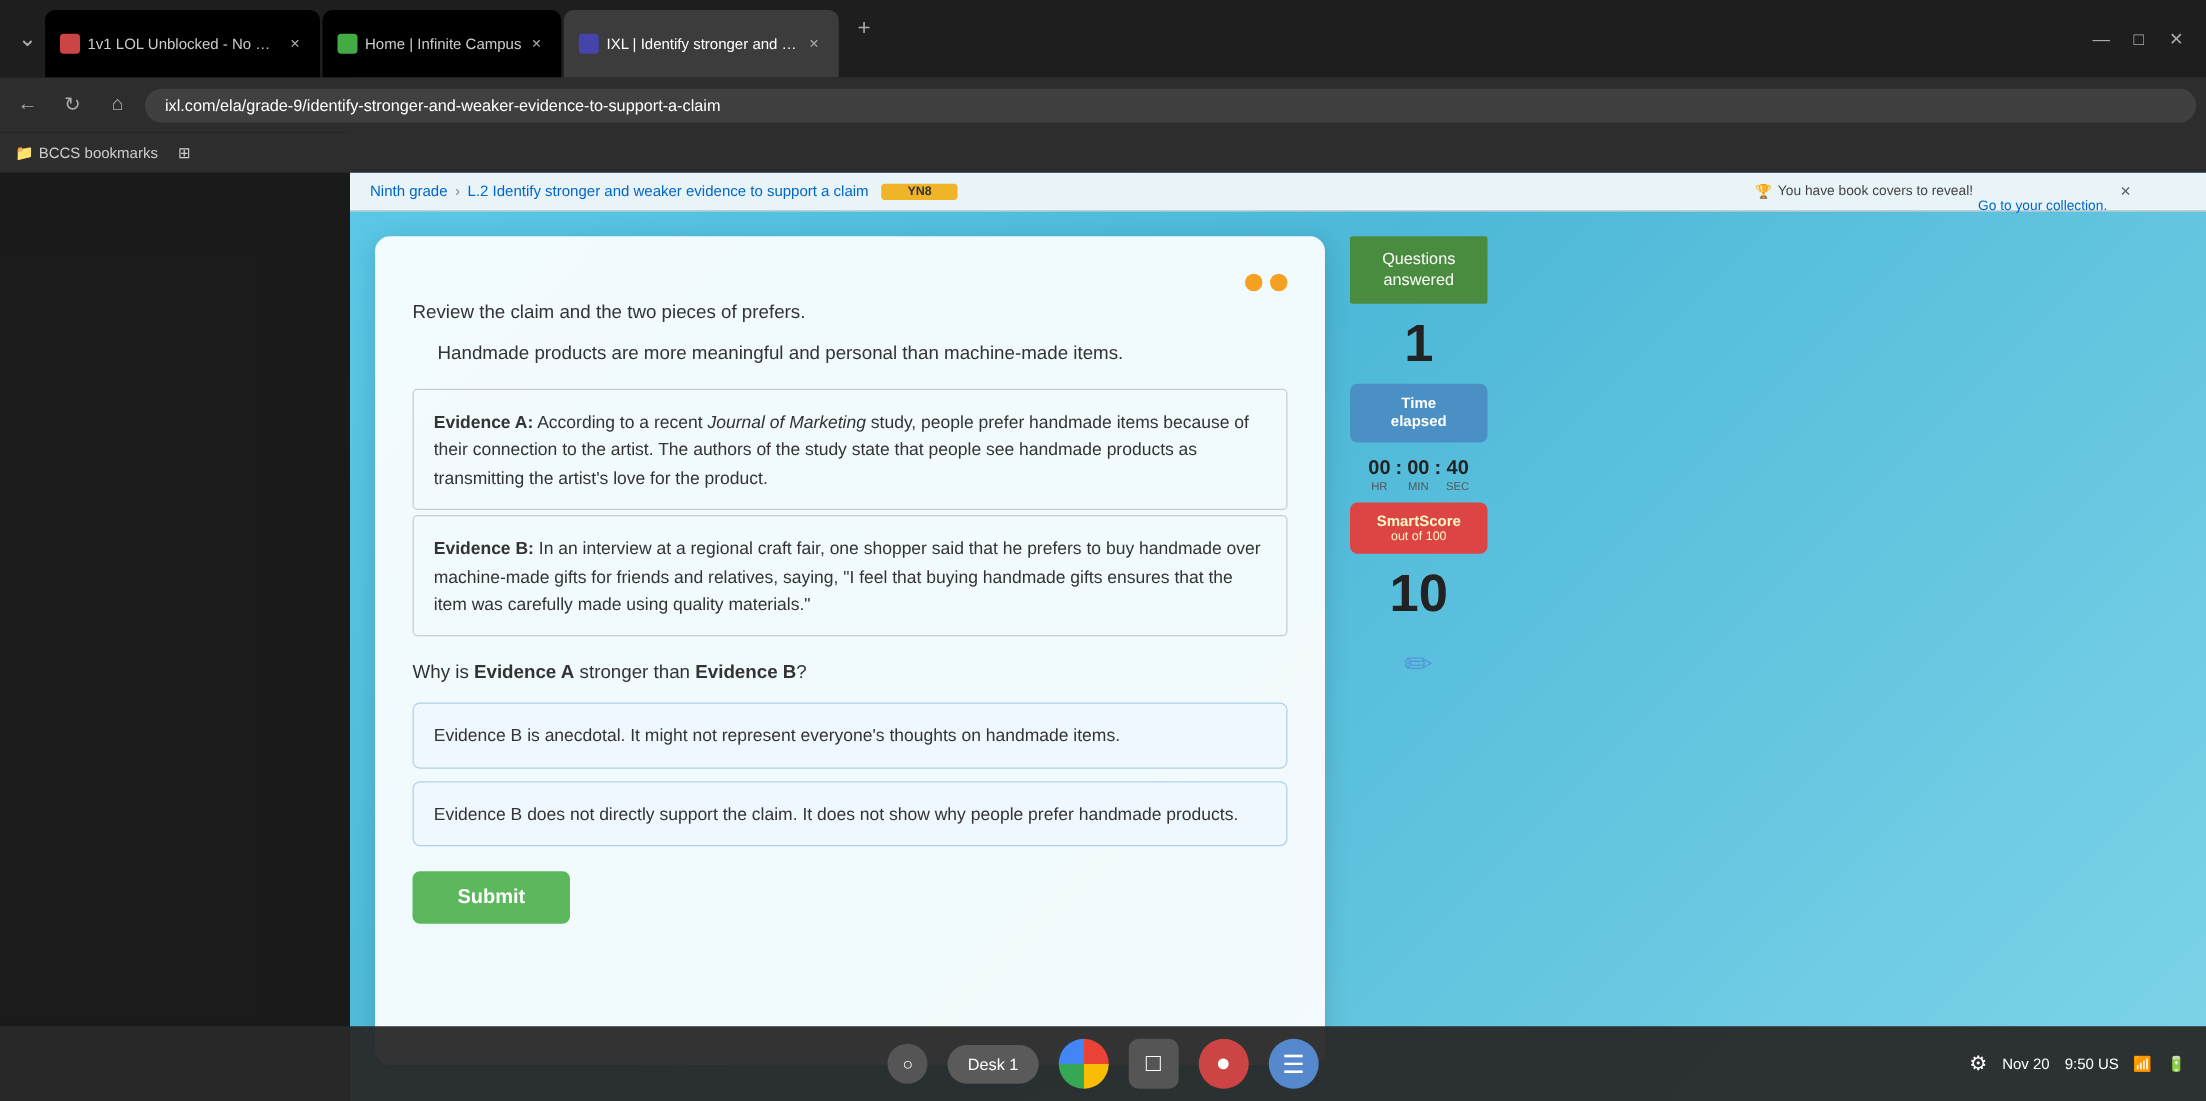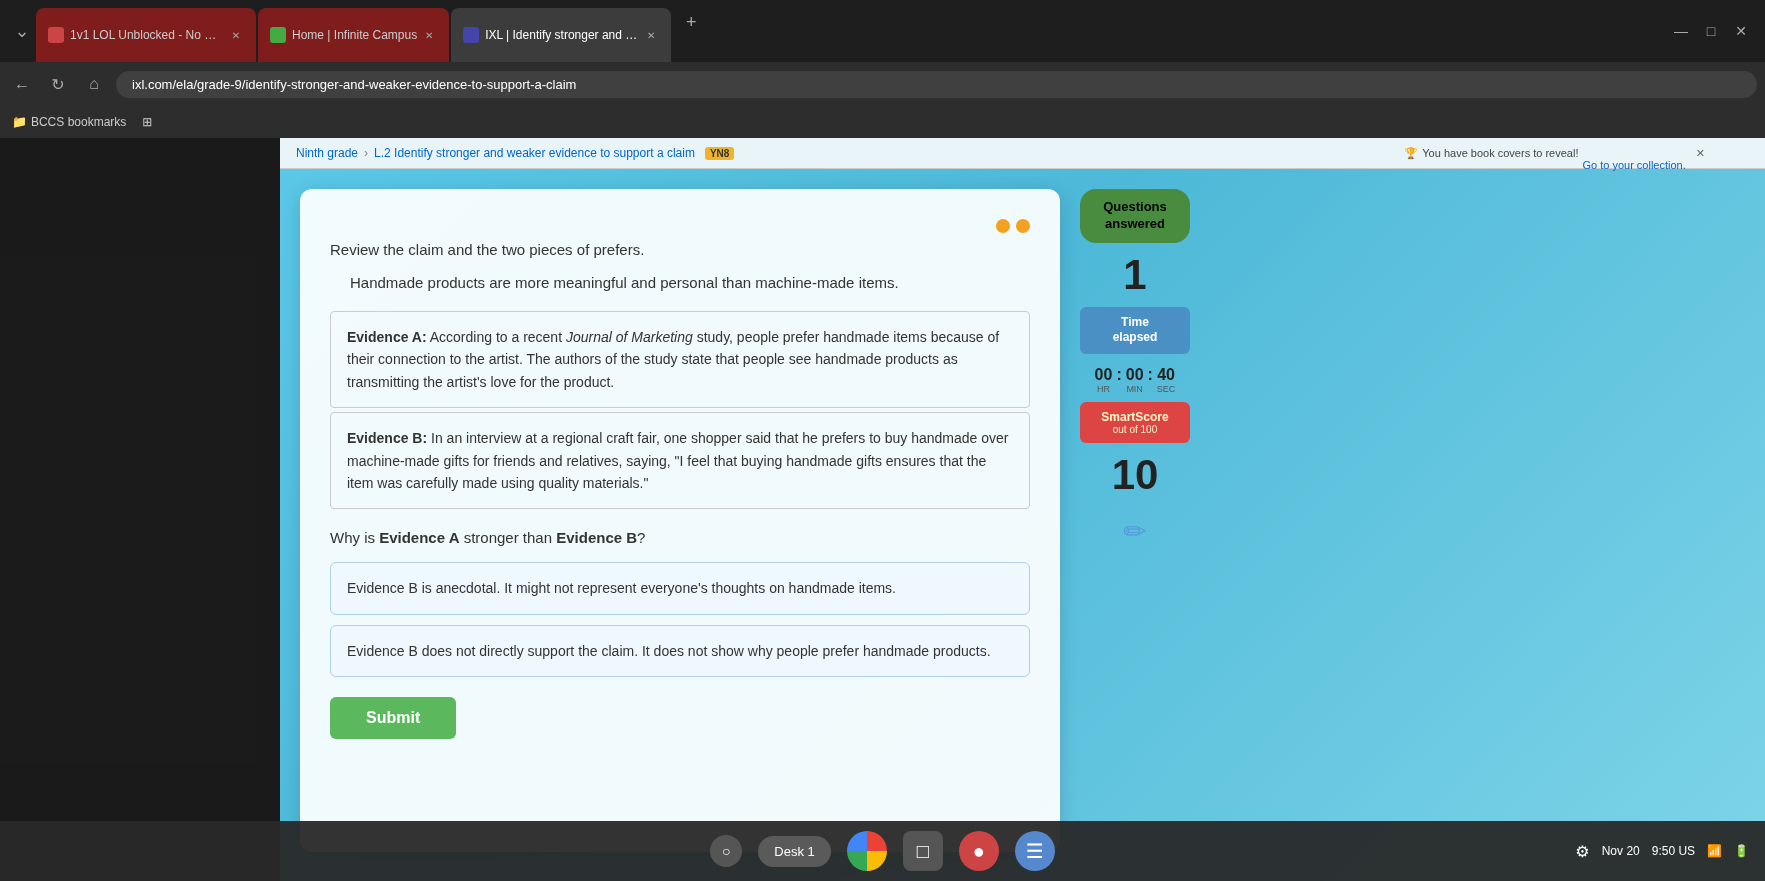--- a/index.html
+++ b/index.html
@@ -30,21 +30,21 @@
       align-items: stretch;
       height: 100%;
       flex: 1;
       padding-top: 8px;
     }
 
     .tab {
       display: flex;
       align-items: center;
       padding: 0 12px;
-      background: #7f1d1d;
+      background: #000000;
       border-radius: 8px 8px 0 0;
       font-size: 12px;
       color: #ccc;
       min-width: 160px;
       max-width: 220px;
       position: relative;
       cursor: pointer;
       margin-right: 2px;
     }
 
@@ -339,26 +339,26 @@
     .right-panel {
       width: 110px;
       display: flex;
       flex-direction: column;
       align-items: center;
       gap: 8px;
     }
 
     .questions-answered-btn {
       background: #4a8c3f;
-      color: #000000;
-      border-radius: 16px;
+      color: #ffffff;
+      border-radius: 2px;
       padding: 10px 12px;
       text-align: center;
       font-size: 13px;
-      font-weight: bold;
+      font-weight: normal;
       cursor: pointer;
       width: 100%;
       line-height: 1.3;
     }
 
     .score-number {
       font-size: 42px;
       font-weight: bold;
       color: #222;
       text-align: center;
@@ -478,21 +478,21 @@
       gap: 12px;
       color: #fff;
       font-size: 12px;
     }
 
     .yn8-badge {
       background: #f0b429;
       color: #333;
       font-size: 10px;
       font-weight: bold;
-      padding: 1px 5px;
+      padding: 1px 21px;
       border-radius: 3px;
       margin-left: 4px;
     }
 
     .left-sidebar {
       position: absolute;
       top: 138px;
       left: 0;
       width: 280px;
       bottom: 60px;

